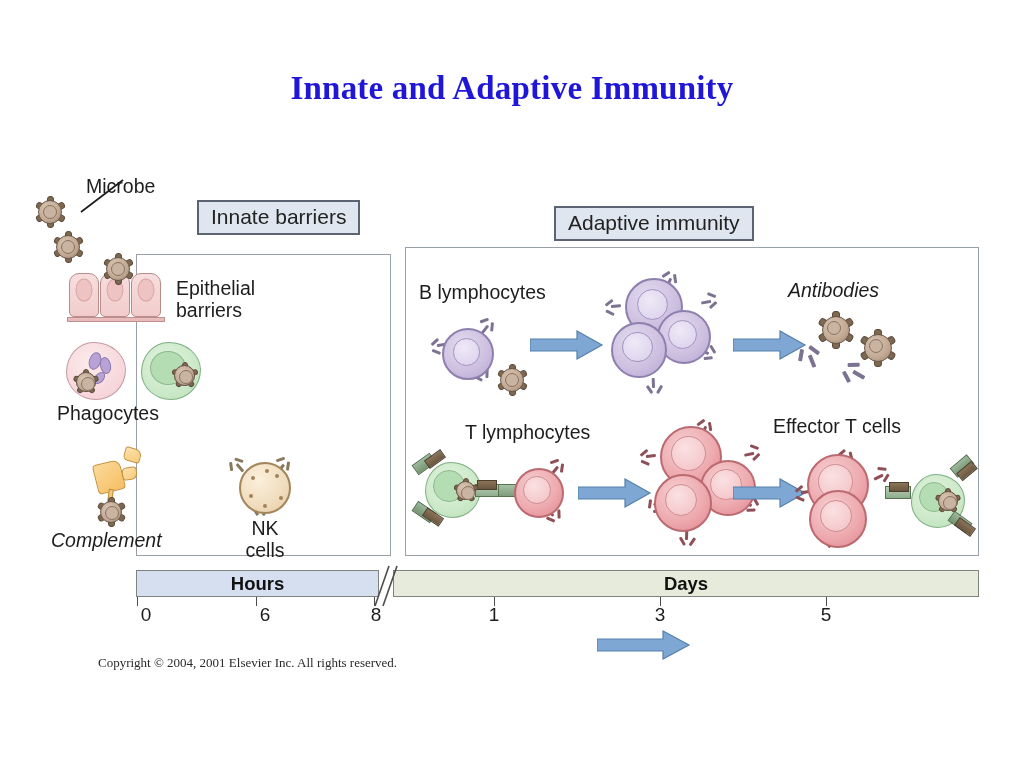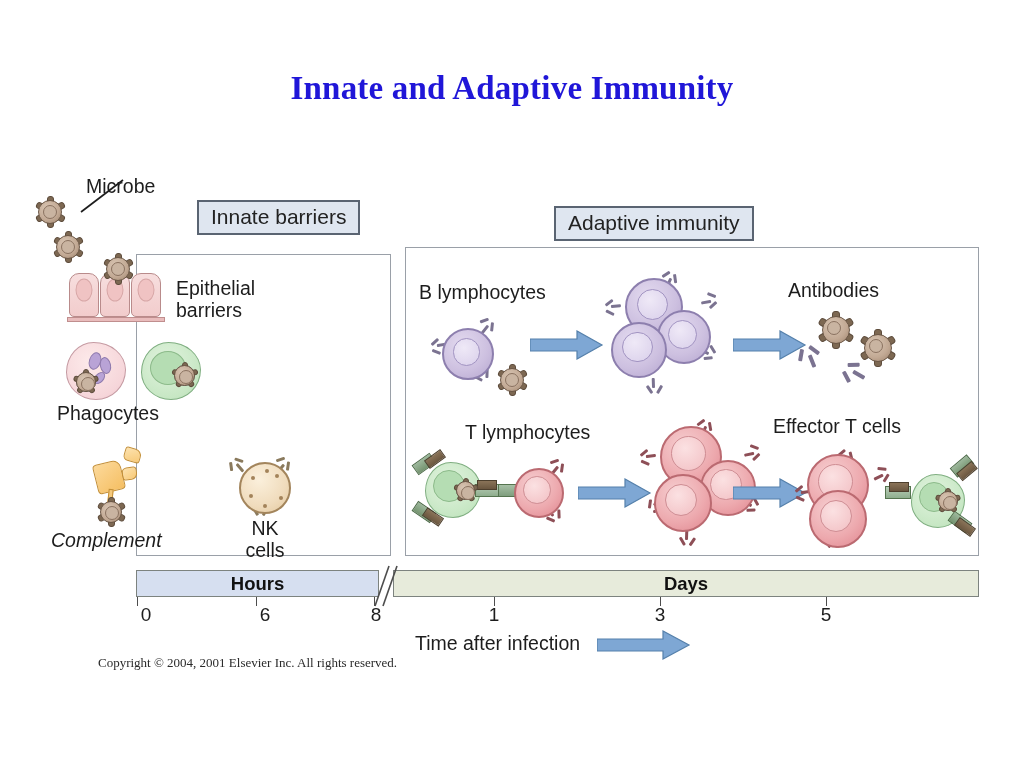--- a/index.html
+++ b/index.html
@@ -464,21 +464,21 @@
       </div>
     <div class="lymph bcell" style="left:12px; top:52px; width:56px; height:56px;">
         <div class="nuc"></div>
       </div>
   </div>
 
   <svg class="arrow" style="left:700px; top:170px; width:74px; height:30px;" viewBox="0 0 74 30">
     <polygon points="0,9 47,9 47,1 72,15 47,29 47,21 0,21" fill="#7ea7d4" stroke="#5580ab" stroke-width="1.2"></polygon>
   </svg>
 
-  <div class="cap" style="left:755px; top:120px;">Antibodies</div>
+  <div class="cap" style="left:755px; top:120px;font-style:italic;">Antibodies</div>
 
   <div style="position:absolute; left:765px; top:150px; width:120px; height:80px;">
     <div class="microbe" style="left:18px; top:0px; width:40px; height:40px;">
       <span class="sp" style="left:16px; top:1px; width:8px; height:12px; transform-origin:50% 19px; transform:rotate(0deg)"></span>
       <span class="sp" style="left:16px; top:1px; width:8px; height:12px; transform-origin:50% 19px; transform:rotate(60deg)"></span>
       <span class="sp" style="left:16px; top:1px; width:8px; height:12px; transform-origin:50% 19px; transform:rotate(120deg)"></span>
       <span class="sp" style="left:16px; top:1px; width:8px; height:12px; transform-origin:50% 19px; transform:rotate(180deg)"></span>
       <span class="sp" style="left:16px; top:1px; width:8px; height:12px; transform-origin:50% 19px; transform:rotate(240deg)"></span>
       <span class="sp" style="left:16px; top:1px; width:8px; height:12px; transform-origin:50% 19px; transform:rotate(300deg)"></span>
       <span class="body" style="left:6px; top:6px; width:28px; height:28px;"></span>
@@ -664,21 +664,20 @@
     <div class="tick" style="left:627px;"></div>
     <div class="tick" style="left:793px;"></div>
 
     <div class="ticklbl" style="left:113px;">0</div>
     <div class="ticklbl" style="left:232px;">6</div>
     <div class="ticklbl" style="left:343px;">8</div>
     <div class="ticklbl" style="left:461px;">1</div>
     <div class="ticklbl" style="left:627px;">3</div>
     <div class="ticklbl" style="left:793px;">5</div>
 
-    <div id="time-caption">Time after infection</div>
     <svg class="arrow" style="left:564px; top:470px; width:94px; height:30px;" viewBox="0 0 94 30">
       <polygon points="0,9 66,9 66,1 92,15 66,29 66,21 0,21" fill="#7ea7d4" stroke="#5580ab" stroke-width="1.2"></polygon>
     </svg>
   </div>
 
 </div>
 
 <div id="copyright">Copyright © 2004, 2001 Elsevier Inc. All rights reserved.</div>
 
 </body></html>

